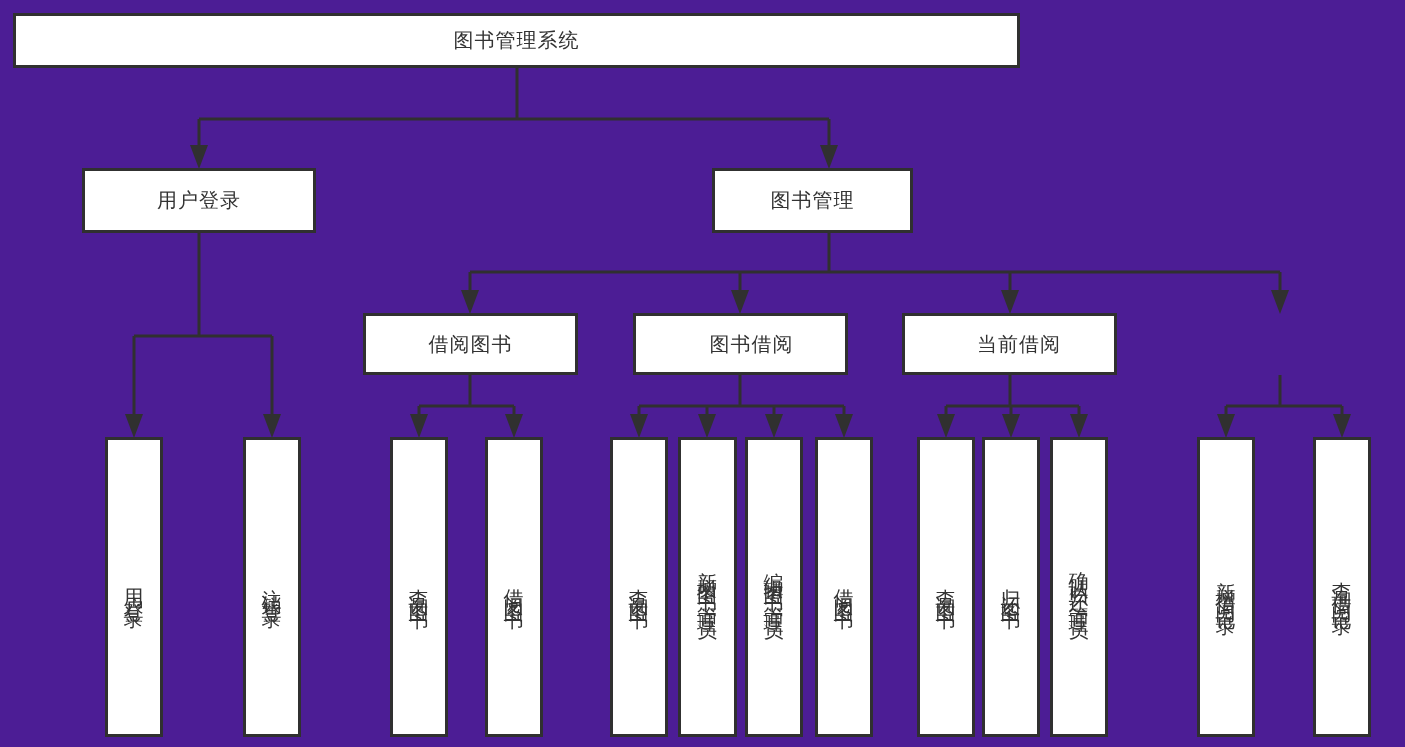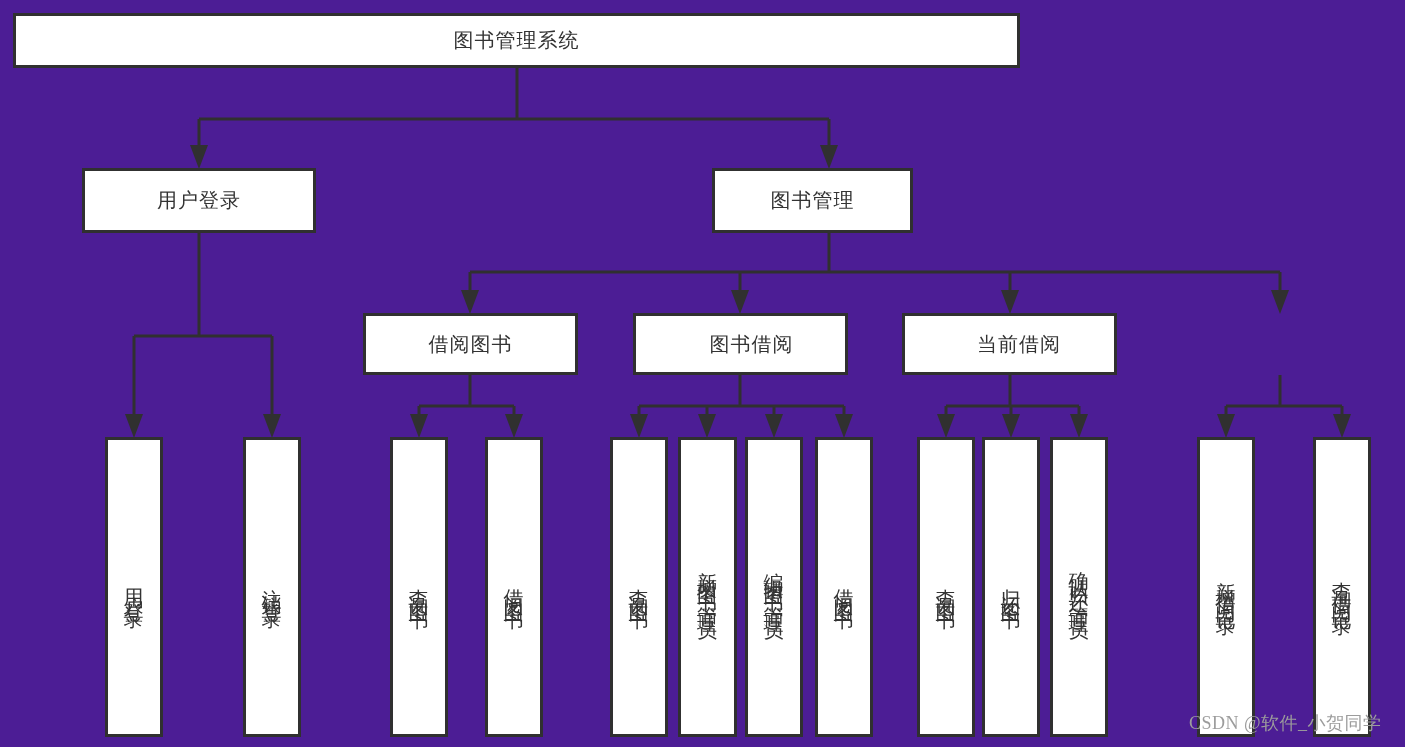--- a/index.html
+++ b/index.html
@@ -171,15 +171,14 @@
     <span class="vlabel">确认归还（管理员）</span>
   </div>
 
   <div class="node vbox n-e1">
     <span class="vlabel">新增借阅记录</span>
   </div>
   <div class="node vbox n-e2">
     <span class="vlabel">查询借阅记录</span>
   </div>
 
-  <div class="watermark">CSDN @软件_小贺同学</div>
 
 </div>
 
 </body></html>

